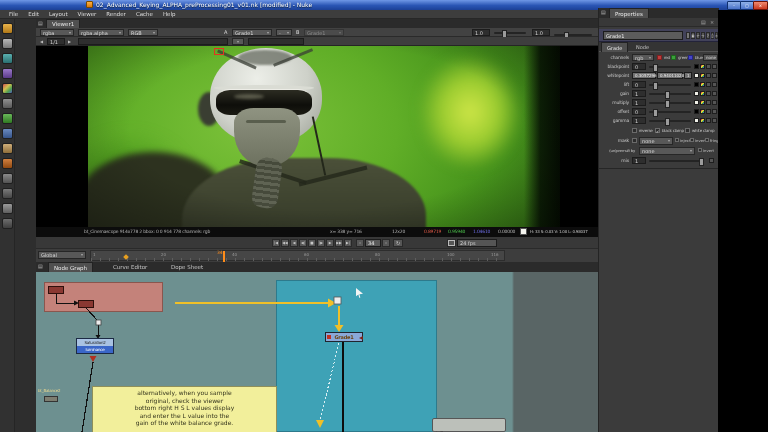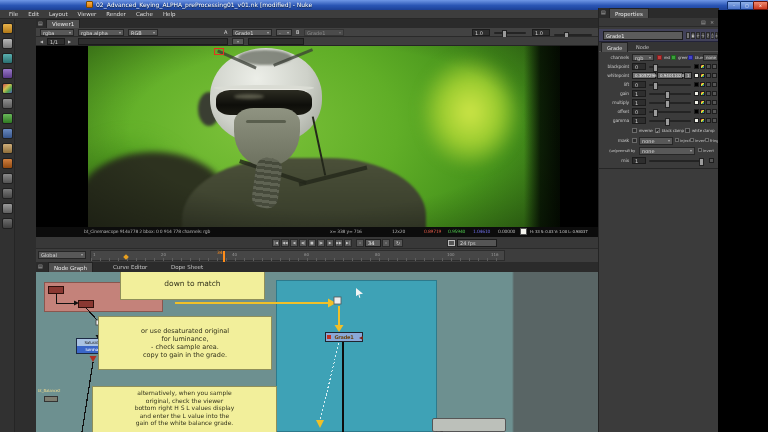--- a/index.html
+++ b/index.html
@@ -267,25 +267,20 @@
 
       <span class="abs" style="left:2px;top:116px;font-size:4px;color:#ead890;letter-spacing:-0.2px;">bt_Balance2</span>
       <div class="abs" style="left:8px;top:124px;width:14px;height:6px;background:#7d7d70;border:1px solid #333;box-sizing:border-box;"></div>
 
       <div class="abs" style="left:289px;top:60px;width:38px;height:10px;background:#8aa8d8;border:1px solid #20242e;box-sizing:border-box;display:flex;align-items:center;justify-content:center;">
         <span style="position:absolute;left:1px;top:2px;width:4px;height:4px;background:#c03020;"></span>
         <span style="font-size:5px;font-weight:bold;color:#6e4410;letter-spacing:-0.2px;">Grade1</span>
         <span style="position:absolute;right:-1px;top:2.5px;width:0;height:0;border-top:2.5px solid transparent;border-bottom:2.5px solid transparent;border-right:4px solid #7a2418;"></span>
       </div>
 
-      <div class="abs note" style="left:84px;top:-6px;width:145px;height:34px;font-size:7.5px;">down to match</div>
-      <div class="abs note" style="left:62px;top:44px;width:174px;height:54px;font-size:6.5px;line-height:8px;">or  use desaturated original
-for luminance,
-- check sample area.
-copy to gain in the grade.</div>
       <div class="abs note" style="left:56px;top:114px;width:185px;height:52px;font-size:6px;line-height:7.6px;align-items:flex-start;padding-top:2px;">alternatively, when you sample
 original, check the viewer
 bottom right H S L values display
 and enter the L value into the
 gain of the white balance grade.</div>
 
       <div class="abs" style="left:396px;top:146px;width:74px;height:14px;background:#bcc0ba;border:1px solid #565656;border-radius:2px;box-sizing:border-box;">
         <span style="font-size:5px;color:#3a3a3a;margin-left:3px;">▸ ▪</span>
       </div>
 

